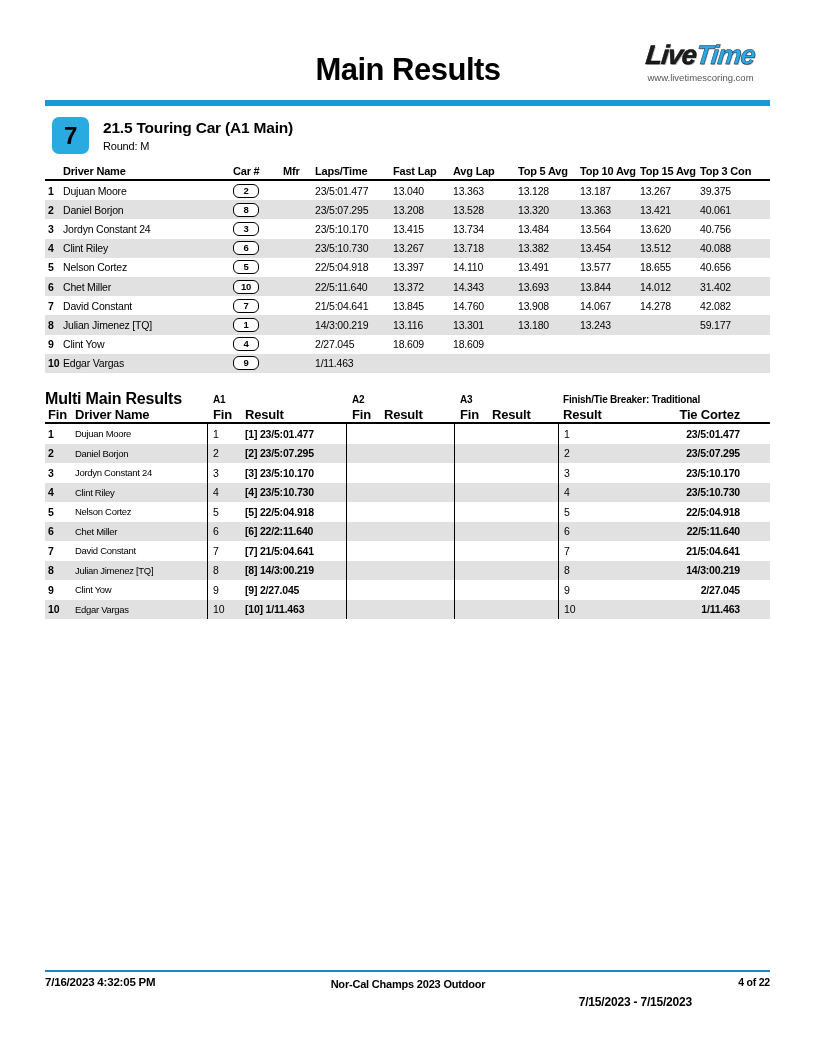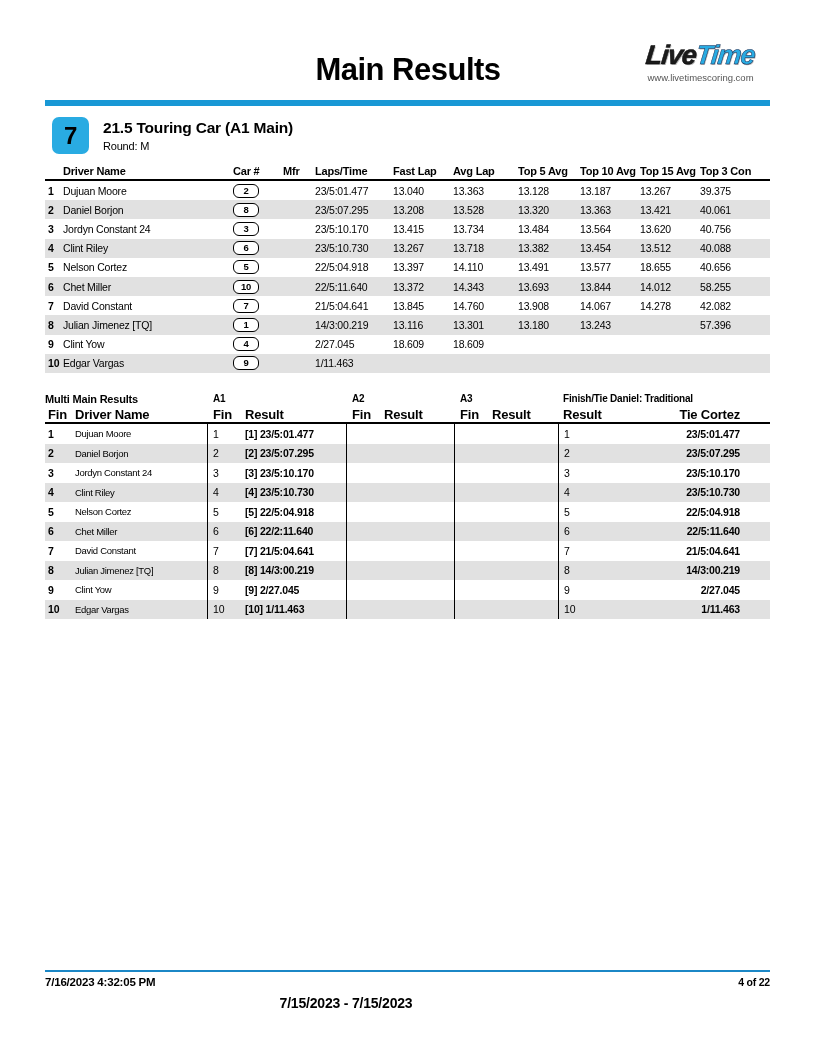--- a/index.html
+++ b/index.html
@@ -50,21 +50,21 @@
   .pos-cell { font-weight:bold; padding-left:3px; }
   .car-badge {
     display:inline-block; min-width:26px; height:14px; line-height:12.5px;
     border:1.5px solid #000; border-radius:6px; background:#fff;
     font-weight:bold; font-size:9.5px; text-align:center; padding:0 2px;
   }
 
   
   .t2 { position:absolute; top:390px; left:45px; width:725px; font-size:10.5px; }
   .t2-toprow { display:grid; grid-template-columns:162px 139px 108px 104px 212px; height:17px; align-items:center; }
-  .t2-toprow .h { font-weight:bold; font-size:11px; }
+  .t2-toprow .h { font-weight:bold; font-size:16px; }
   .t2-toprow .h.sub { font-size:10px; padding-left:6px; }
   .t2-toprow .h.tb { font-size:10px; padding-left:5px; }
   .t2-grid {
     display:grid;
     grid-template-columns:30px 132px 38px 101px 38px 70px 38px 66px 63px 149px;
     align-items:center;
   }
   .t2-head { font-weight:bold; font-size:13px; height:17px; border-bottom:2px solid #000; }
   .t2 .row { height:19.5px; }
   .t2 .row:nth-child(even) { background:#E1E1E1; }
@@ -74,21 +74,21 @@
   .pad3 { padding-left:3px; }
   .bold { font-weight:bold; }
   .driver-small { font-size:9.5px; letter-spacing:-0.3px; }
   .tie-cell { text-align:right; padding-right:30px; font-weight:bold; }
   .tie-head { text-align:right; padding-right:30px; }
 
   
   .footer-line { position:absolute; top:970px; left:45px; width:725px; height:2px; background:#1B87C6; }
   .footer-ts { position:absolute; top:976px; left:45px; font-size:11.5px; font-weight:bold; }
   .footer-event { position:absolute; top:978px; left:0; width:816px; text-align:center; font-size:11px; font-weight:bold; }
-  .footer-dates { position:absolute; top:995px; left:0; width:692px; text-align:center; font-size:14px; font-weight:bold; }
+  .footer-dates { position:absolute; top:995px; left:0; width:692px; text-align:right; font-size:12px; font-weight:bold; }
   .footer-page { position:absolute; top:976px; right:46px; font-size:10.5px; font-weight:bold; }
 </style>
 </head>
 <body>
 
 <div id="page">
 
   <div class="doc-title">Main Results</div>
   <div class="logo-wrap">
     <div class="logo-text"><span class="logo-live">Live</span><span class="logo-time">Time</span></div>
@@ -189,21 +189,21 @@
       <div class="cell pos-cell">6</div>
       <div class="cell">Chet Miller</div>
       <div class="cell"><span class="car-badge">10</span></div>
       <div class="cell"></div>
       <div class="cell">22/5:11.640</div>
       <div class="cell">13.372</div>
       <div class="cell">14.343</div>
       <div class="cell">13.693</div>
       <div class="cell">13.844</div>
       <div class="cell">14.012</div>
-      <div class="cell">58.255</div>
+      <div class="cell">31.402</div>
     </div>
 
     <div class="t1-grid row">
       <div class="cell pos-cell">7</div>
       <div class="cell">David Constant</div>
       <div class="cell"><span class="car-badge">7</span></div>
       <div class="cell"></div>
       <div class="cell">21/5:04.641</div>
       <div class="cell">13.845</div>
       <div class="cell">14.760</div>
@@ -217,21 +217,21 @@
       <div class="cell pos-cell">8</div>
       <div class="cell">Julian Jimenez [TQ]</div>
       <div class="cell"><span class="car-badge">1</span></div>
       <div class="cell"></div>
       <div class="cell">14/3:00.219</div>
       <div class="cell">13.116</div>
       <div class="cell">13.301</div>
       <div class="cell">13.180</div>
       <div class="cell">13.243</div>
       <div class="cell"></div>
-      <div class="cell">57.396</div>
+      <div class="cell">59.177</div>
     </div>
 
     <div class="t1-grid row">
       <div class="cell pos-cell">9</div>
       <div class="cell">Clint Yow</div>
       <div class="cell"><span class="car-badge">4</span></div>
       <div class="cell"></div>
       <div class="cell">2/27.045</div>
       <div class="cell">18.609</div>
       <div class="cell">18.609</div>
@@ -256,21 +256,21 @@
     </div>
   </div>
   </div>
 
   <div class="t2">
     <div class="t2-toprow">
       <div class="h">Multi Main Results</div>
       <div class="h sub">A1</div>
       <div class="h sub">A2</div>
       <div class="h sub">A3</div>
-      <div class="h tb">Finish/Tie Daniel: Traditional</div>
+      <div class="h tb">Finish/Tie Breaker: Traditional</div>
     </div>
     <div class="t2-grid t2-head">
       <div class="cell pad3">Fin</div>
       <div class="cell">Driver Name</div>
       <div class="cell pad6">Fin</div>
       <div class="cell">Result</div>
       <div class="cell pad6">Fin</div>
       <div class="cell">Result</div>
       <div class="cell pad6">Fin</div>
       <div class="cell">Result</div>
@@ -405,16 +405,17 @@
       <div class="cell v-line pad5"></div>
       <div class="cell"></div>
       <div class="cell v-line pad5">10</div>
       <div class="cell tie-cell">1/11.463</div>
     </div>
   </div>
   </div>
 
   <div class="footer-line"></div>
   <div class="footer-ts">7/16/2023 4:32:05 PM</div>
+  <div class="footer-event">Nor-Cal Champs 2023 Outdoor</div>
   <div class="footer-dates">7/15/2023 - 7/15/2023</div>
   <div class="footer-page">4 of 22</div>
 
 </div>
 
 </body></html>

